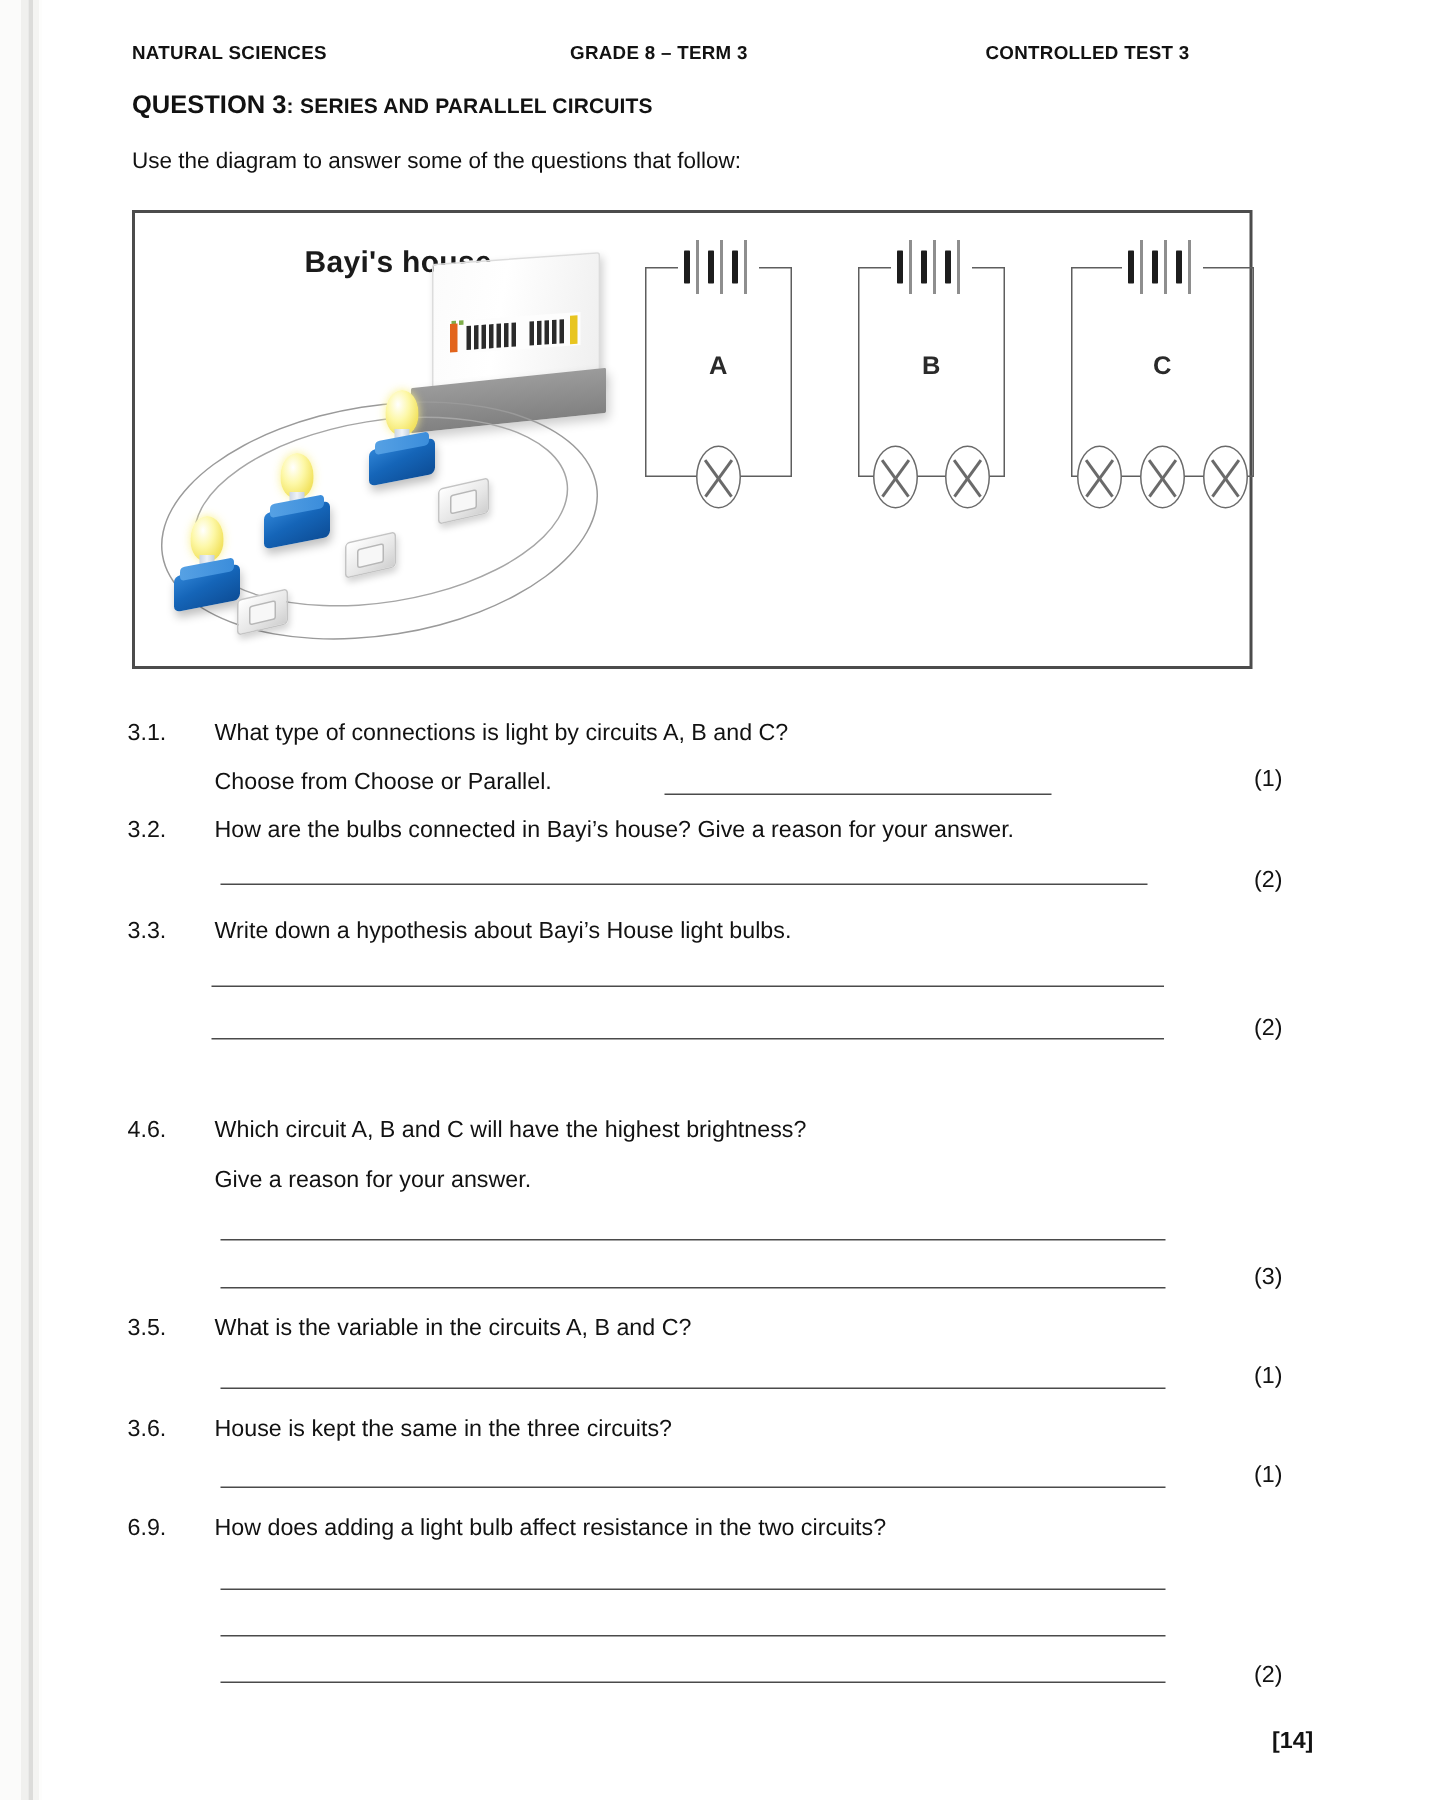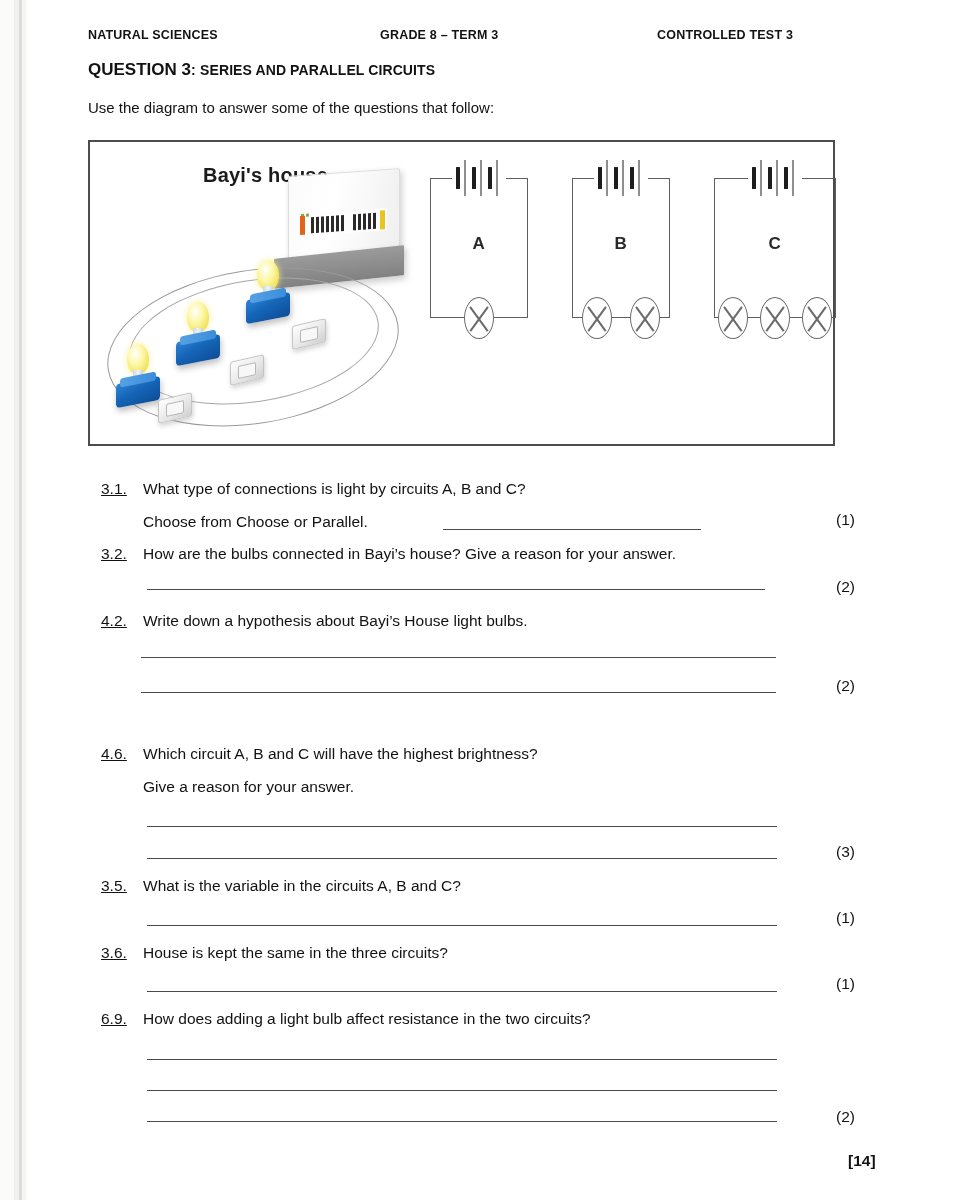--- a/index.html
+++ b/index.html
@@ -130,21 +130,21 @@
   .lamp{
     position:absolute;width:30px;height:42px;border:1.7px solid #6a6a6a;border-radius:50%;
     background:#fff;box-sizing:border-box;
   }
   .lamp i{position:absolute;left:50%;top:50%;width:30px;height:1.7px;background:#6a6a6a;margin-left:-15px;}
   .lamp i.a{transform:rotate(54deg);}
   .lamp i.b{transform:rotate(-54deg);}
 
   
   .q{position:absolute;font-size:15.5px;line-height:1.42;}
-  .q .num{position:absolute;left:16px;top:0;width:58px;text-decoration:underline;}
+  .q .num{position:absolute;left:0;top:0;width:58px;}
   .q .txt{position:absolute;left:58px;top:0;white-space:nowrap;}
   .ansline{position:absolute;height:0;border-bottom:1.6px solid #4a4a4a;}
   .marks{position:absolute;font-size:15.5px;}
   .total{position:absolute;font-size:15.5px;font-weight:bold;padding-left:12px;}
 </style>
 </head>
 <body>
 
 <div class="scan-edge">
   <div class="s1"></div>
@@ -310,21 +310,21 @@
   <div class="marks" style="left:836px;top:511px;">(1)</div>
 
   <div class="q" style="left:85px;top:543px;">
     <span class="num">3.2.</span>
     <span class="txt">How are the bulbs connected in Bayi’s house?  Give a reason for your answer.</span>
   </div>
   <div class="ansline" style="left:147px;top:589px;width:618px;"></div>
   <div class="marks" style="left:836px;top:578px;">(2)</div>
 
   <div class="q" style="left:85px;top:610px;">
-    <span class="num">4.2.</span>
+    <span class="num">3.3.</span>
     <span class="txt">Write down a hypothesis about Bayi’s House light bulbs.</span>
   </div>
   <div class="ansline" style="left:141px;top:657px;width:635px;"></div>
   <div class="ansline" style="left:141px;top:692px;width:635px;"></div>
   <div class="marks" style="left:836px;top:677px;">(2)</div>
 
   <div class="q" style="left:85px;top:743px;">
     <span class="num">4.6.</span>
     <span class="txt">Which circuit A, B and C will have the highest brightness?</span>
   </div>

